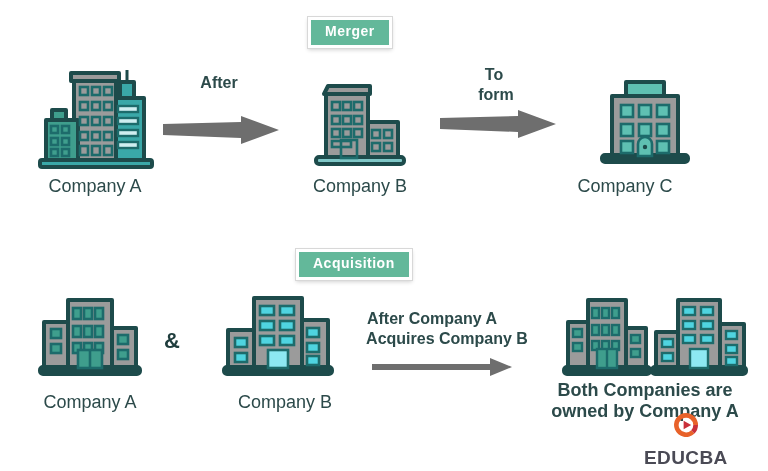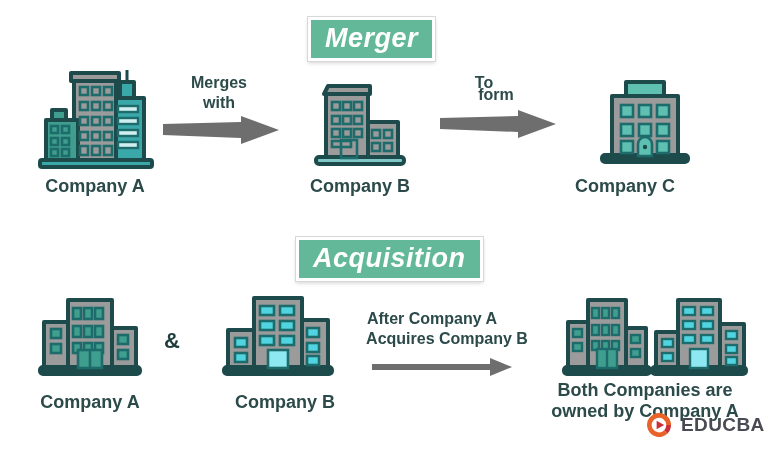--- a/index.html
+++ b/index.html
@@ -20,35 +20,34 @@
     width: 768px;
     height: 471px;
   }
   .abs { position: absolute; }
 
   
   .badge {
     background: #63b89a;
     color: #ffffff;
     font-weight: bold;
-    font-size: 27px;
+    font-size: 14px;
     letter-spacing: 0.5px;
     padding: 4px 14px 6px 14px;
     border: 3px solid #ffffff;
     box-shadow: 0 0 0 1px #d8d8d8, 0 2px 4px rgba(0,0,0,0.18);
     text-align: center;
     white-space: nowrap;
     line-height: 1.05;
-    font-style: italic;
   }
 
   
   .co-label {
     font-size: 18px;
-    font-weight: bold;
+    font-weight: normal;
     color: #2c4a4a;
     text-align: center;
     white-space: nowrap;
     line-height: 1.2;
   }
   .flow-label {
     font-size: 16px;
     font-weight: bold;
     color: #2c4a4a;
     text-align: center;
@@ -135,22 +134,21 @@
 
         <rect x="80" y="44" width="20" height="6"></rect>
         <rect x="80" y="56" width="20" height="6"></rect>
         <rect x="80" y="68" width="20" height="6"></rect>
         <rect x="80" y="80" width="20" height="6"></rect>
       </g>
     </svg>
   </div>
   <div class="abs co-label" style="left:0px; top:176px; width:190px;">Company A</div>
 
-  <div class="abs flow-label" style="left:155px; top:74px; width:128px;">Merges</div>
-  <div class="abs flow-label" style="left:155px; top:94px; width:128px;">with</div>
+  <div class="abs flow-label" style="left:155px; top:74px; width:128px;">After</div>
   <div class="abs" style="left:163px; top:116px;">
     <svg width="116" height="32" viewBox="0 0 116 32">
       <path d="M0 8 L78 6 L78 0 L116 14 L78 28 L78 22 L0 19 Z" fill="#6e6e6e"></path>
     </svg>
   </div>
 
   <div class="abs" style="left:308px; top:78px;">
     <svg width="104" height="92" viewBox="0 0 104 92">
       <g stroke="#1d4b4b" stroke-width="4" stroke-linejoin="round">
         <rect x="58" y="44" width="32" height="36" fill="#9b9b9b"></rect>
@@ -172,21 +170,21 @@
           <rect x="76" y="52" width="8" height="8"></rect>
         <rect x="64" y="65" width="8" height="8"></rect>
           <rect x="76" y="65" width="8" height="8"></rect>
         <rect x="24" y="63" width="19" height="6"></rect>
         <rect x="33" y="62" width="16" height="18"></rect>
       </g>
     </svg>
   </div>
   <div class="abs co-label" style="left:275px; top:176px; width:170px;">Company B</div>
 
-  <div class="abs flow-label" style="left:420px; top:66px; width:128px;margin-top:8px;">To</div>
+  <div class="abs flow-label" style="left:430px; top:66px; width:128px;">To</div>
   <div class="abs flow-label" style="left:432px; top:86px; width:128px;">form</div>
   <div class="abs" style="left:440px; top:110px;">
     <svg width="116" height="32" viewBox="0 0 116 32">
       <path d="M0 8 L78 6 L78 0 L116 14 L78 28 L78 22 L0 19 Z" fill="#6e6e6e"></path>
     </svg>
   </div>
 
   <div class="abs" style="left:596px; top:76px;">
     <svg width="98" height="94" viewBox="0 0 98 94">
       <g stroke="#1d4b4b" stroke-width="4" stroke-linejoin="round">
@@ -203,21 +201,21 @@
           <rect x="61" y="48" width="12" height="12"></rect>
         <rect x="25" y="65" width="12" height="12"></rect>
           <rect x="61" y="65" width="12" height="12"></rect>
       </g>
       <path d="M42 80 L42 68 A7 7 0 0 1 56 68 L56 80 Z" fill="#5fc0b2" stroke="#1d6b6b" stroke-width="2.6"></path>
       <circle cx="49" cy="71" r="2.2" fill="#1d4b4b"></circle>
     </svg>
   </div>
   <div class="abs co-label" style="left:540px; top:176px; width:170px;">Company C</div>
 
-  <div class="abs badge" style="left:296px; top:237px;">Acquisition</div>
+  <div class="abs badge" style="left:296px; top:249px;">Acquisition</div>
 
   <div class="abs" style="left:38px; top:288px;">
     <svg width="104" height="92" viewBox="0 0 104 92">
       <g stroke="#1d4b4b" stroke-width="4" stroke-linejoin="round">
         <rect x="6" y="34" width="26" height="46" fill="#9b9b9b"></rect>
         <rect x="72" y="40" width="26" height="40" fill="#9b9b9b"></rect>
         <rect x="30" y="12" width="44" height="68" fill="#9b9b9b"></rect>
         <rect x="2" y="79" width="100" height="7" rx="3" fill="#1d4b4b"></rect>
       </g>
       <g fill="#3f9e8d" stroke="#1d6b6b" stroke-width="2.6">
@@ -324,21 +322,21 @@
         <rect x="164" y="43" width="11" height="8"></rect>
         <rect x="164" y="57" width="11" height="8"></rect>
         <rect x="164" y="69" width="11" height="8"></rect>
       </g>
       <rect x="128" y="61" width="18" height="19" fill="#8de8f2" stroke="#1d6b6b" stroke-width="2.4"></rect>
     </svg>
   </div>
   <div class="abs result-label" style="left:522px; top:400px; width:246px;">owned by Company A</div>
   <div class="abs result-label" style="left:522px; top:379px; width:246px;">Both Companies are</div>
 
-  <div class="abs logo-wrap" style="left:644px; top:410px;">
+  <div class="abs logo-wrap" style="left:644px; top:410px;flex-direction:column;">
     <svg width="30" height="30" viewBox="0 0 30 30">
       <path d="M15 3 a12 12 0 1 0 8.5 20.5 l-3.3 -3.3 A7.3 7.3 0 1 1 22.3 15 l4.7 0 A12 12 0 0 0 15 3 Z" fill="#e8622a"></path>
       <path d="M27 15 a12 12 0 0 1 -3.5 8.5 l-3.3 -3.3 A7.3 7.3 0 0 0 22.3 15 Z" fill="#c9303a"></path>
       <path d="M12.6 10.8 L20.2 15 L12.6 19.2 Z" fill="#c9303a"></path>
     </svg>
     <span class="logo-text">EDUCBA</span>
   </div>
 
 </div>
 

